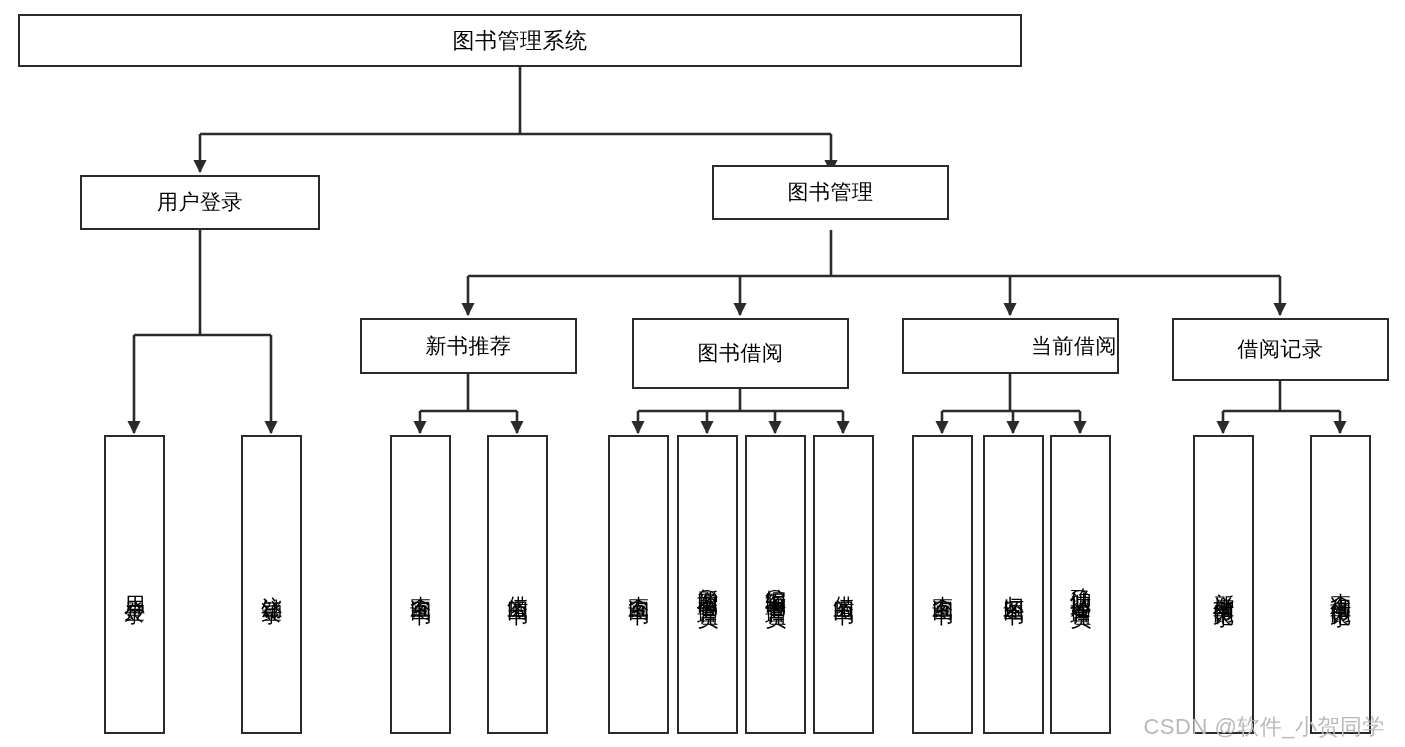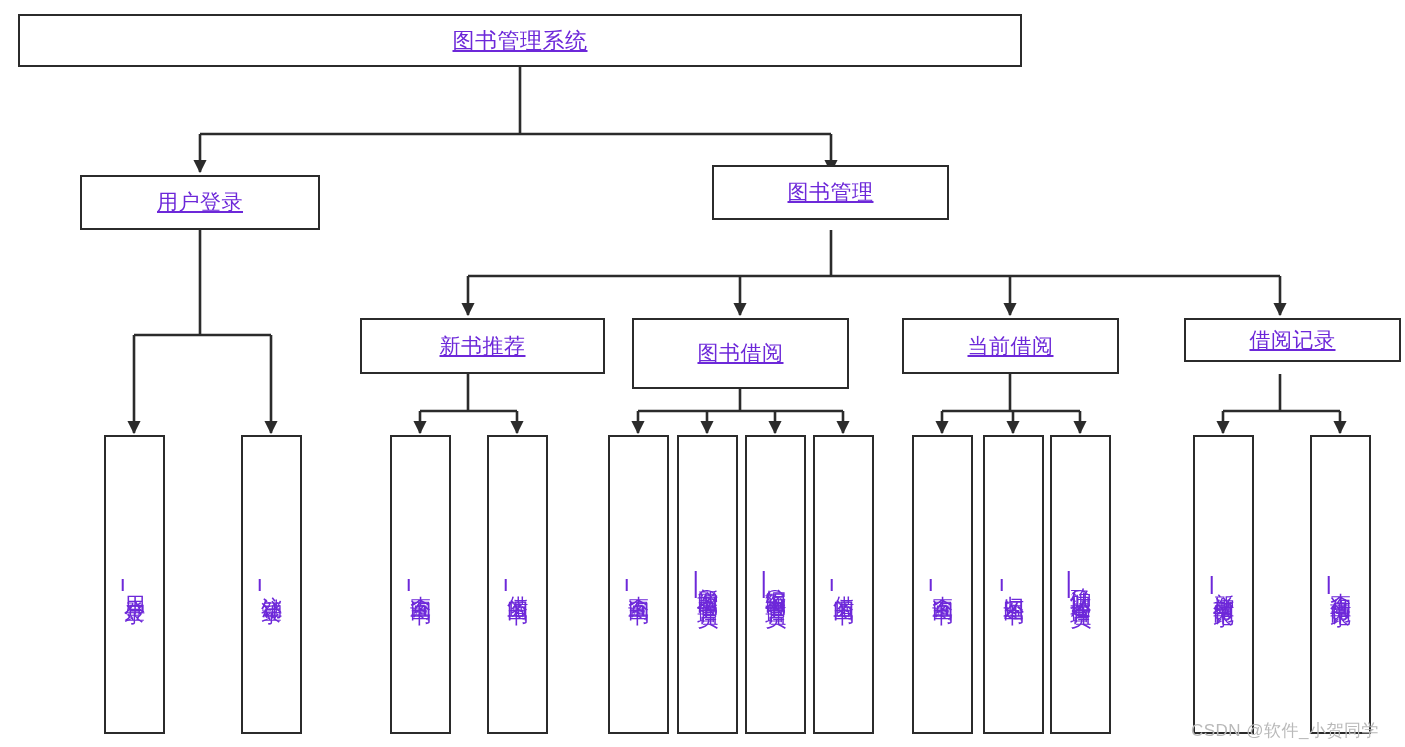--- a/index.html
+++ b/index.html
@@ -24,26 +24,25 @@
     top: 0;
     width: 1405px;
     height: 747px;
     pointer-events: none;
   }
   .node {
     position: absolute;
     box-sizing: border-box;
     border: 2px solid #2b2b2b;
     background: #ffffff;
-    color: #6d28d9;
+    color: #000000;
     display: flex;
     align-items: center;
     justify-content: center;
     overflow: hidden;
-    text-decoration: underline;
   }
   .node-label {
     display: block;
     text-align: center;
     letter-spacing: 0.5px;
     line-height: 1.15;
     white-space: nowrap;
   }
   
   .h-node .node-label {
@@ -60,23 +59,23 @@
     writing-mode: vertical-rl;
     text-orientation: upright;
     font-size: 21px;
     line-height: 1.45;
     letter-spacing: 3px;
     white-space: pre-line;
     max-height: 285px;
   }
   #watermark {
     position: absolute;
-    right: 26px;
+    right: 20px;
     bottom: 5px;
-    font-size: 17px;
+    font-size: 22px;
     color: #b9b9b9;
     letter-spacing: 0.5px;
     user-select: none;
     white-space: nowrap;
   }
 </style>
 </head>
 <body>
 
 <div id="canvas">
@@ -135,30 +134,30 @@
     <span class="node-label">图书管理系统</span>
   </div>
 
   <div class="node h-node" style="left:80px; top:175px; width:240px; height:55px;">
     <span class="node-label">用户登录</span>
   </div>
   <div class="node h-node" style="left:712px; top:165px; width:237px; height:55px;">
     <span class="node-label">图书管理</span>
   </div>
 
-  <div class="node h-node" style="left:360px; top:318px; width:245px; height:56px;">
+  <div class="node h-node" style="left:360px; top:318px; width:217px; height:56px;">
     <span class="node-label">新书推荐</span>
   </div>
   <div class="node h-node" style="left:632px; top:318px; width:217px; height:71px;">
     <span class="node-label">图书借阅</span>
   </div>
-  <div class="node h-node" style="left:902px; top:318px; width:217px; height:56px;">
+  <div class="node h-node" style="left:902px; top:318px; width:217px; height:56px;justify-content:flex-end;">
     <span class="node-label">当前借阅</span>
   </div>
-  <div class="node h-node" style="left:1172px; top:318px; width:217px; height:44px;margin-left:12px;">
+  <div class="node h-node" style="left:1172px; top:318px; width:217px; height:63px;">
     <span class="node-label">借阅记录</span>
   </div>
 
   <div class="node v-node" style="left:104px; top:435px; width:61px; height:299px;">
     <span class="node-label">用户登录</span>
   </div>
   <div class="node v-node" style="left:241px; top:435px; width:61px; height:299px;">
     <span class="node-label">注销登录</span>
   </div>
 

